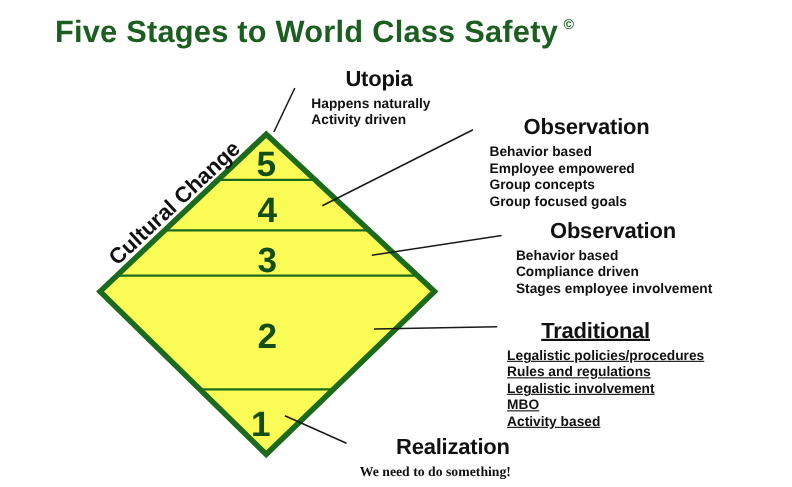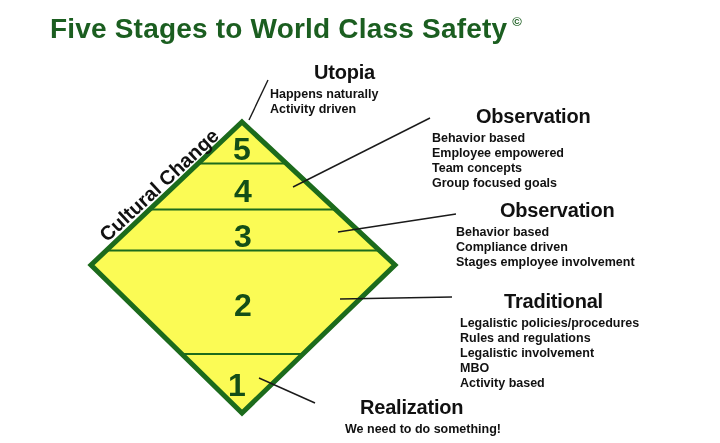--- a/index.html
+++ b/index.html
@@ -41,25 +41,25 @@
     transform-origin: 50% 50%;
     white-space: nowrap;
   }
 
   .ann { position: absolute; white-space: nowrap; color: #111111; }
   .ann-h {
     font-size: 20px; font-weight: bold; line-height: 24px;
     letter-spacing: -0.2px;
     margin-left: 44px;
   }
-  .ann-items { margin-top: 3px; }
+  .ann-items { margin-top: 3px; margin-left: 13px; }
   .ann-items div {
     font-size: 12.5px; font-weight: bold; line-height: 15px;
   }
-  .ann.realization .ann-items { margin-left: 29px; }
+  .ann.realization .ann-items { margin-left: 11px; font-family: Liberation Serif, serif; }
 </style>
 </head>
 <body>
 
 <div class="canvas">
 
   <h1 class="page-title"><span>Five Stages to World Class Safety</span><sup>©</sup></h1>
 
   <svg class="diagram" width="720" height="443" viewBox="0 0 720 443">
     <defs>
@@ -100,35 +100,35 @@
       <div>Happens naturally</div>
       <div>Activity driven</div>
     </div>
   </div>
 
   <div class="ann" style="left:432px; top:104px;">
     <div class="ann-h">Observation</div>
     <div class="ann-items">
       <div>Behavior based</div>
       <div>Employee empowered</div>
-      <div>Team concepts</div>
+      <div>Group concepts</div>
       <div>Group focused goals</div>
     </div>
   </div>
 
   <div class="ann" style="left:456px; top:198px;">
     <div class="ann-h">Observation</div>
     <div class="ann-items">
       <div>Behavior based</div>
       <div>Compliance driven</div>
       <div>Stages employee involvement</div>
     </div>
   </div>
 
-  <div class="ann" style="left:460px; top:289px;">
+  <div class="ann" style="left:448px; top:289px;text-decoration:underline;">
     <div class="ann-h">Traditional</div>
     <div class="ann-items">
       <div>Legalistic policies/procedures</div>
       <div>Rules and regulations</div>
       <div>Legalistic involvement</div>
       <div>MBO</div>
       <div>Activity based</div>
     </div>
   </div>
 

